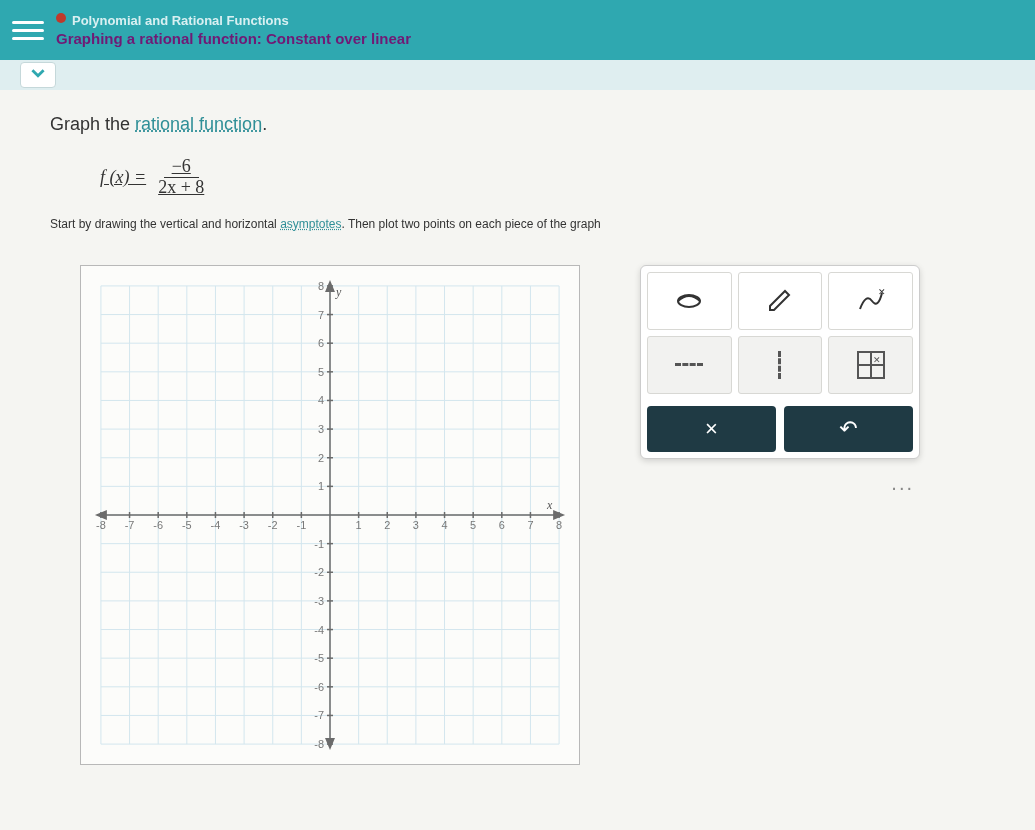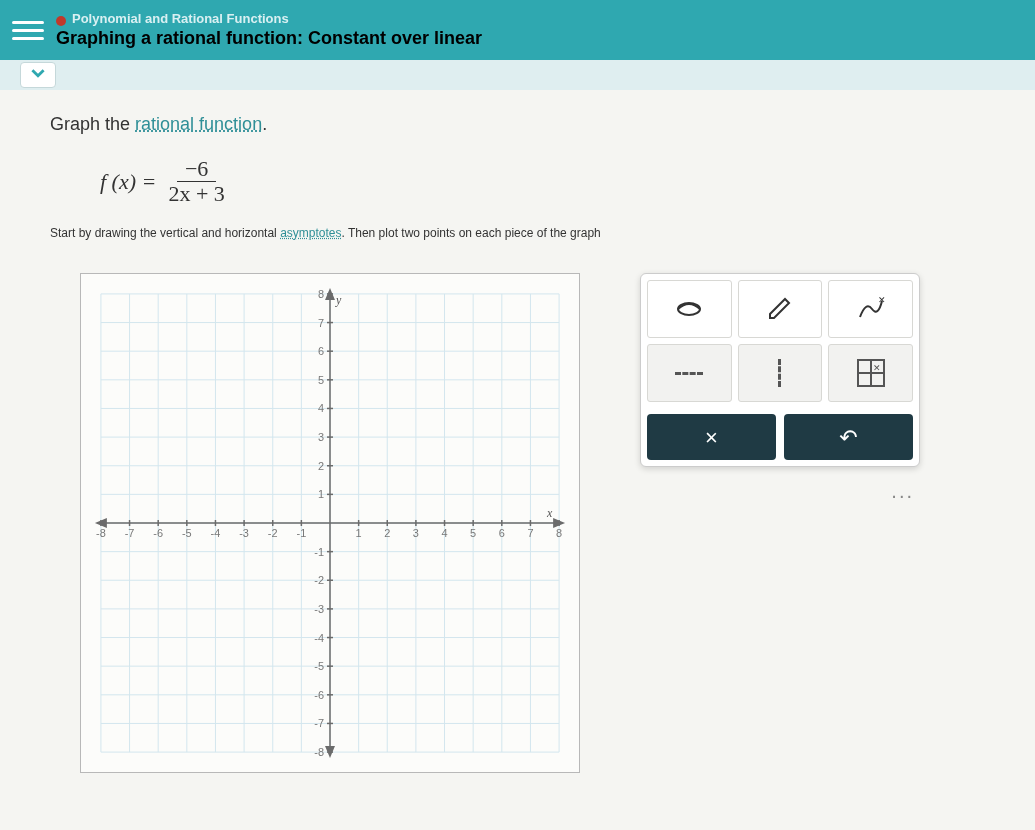--- a/index.html
+++ b/index.html
@@ -21,23 +21,23 @@
     gap: 12px;
   }
   .menu-icon {
     width: 32px; height: 32px;
     display: flex; flex-direction: column;
     justify-content: center; gap: 5px;
     cursor: pointer;
   }
   .menu-icon span { display: block; height: 3px; background: #fff; border-radius: 2px; }
   .topbar-text { display: flex; flex-direction: column; gap: 2px; }
-  .breadcrumb { display: flex; align-items: flex-end; gap: 6px; font-size: 13px; font-weight: 600; color: #d9f0f2; }
+  .breadcrumb { display: flex; align-items: flex-start; gap: 6px; font-size: 13px; font-weight: 600; color: #d9f0f2; }
   .rec-dot { width: 10px; height: 10px; border-radius: 50%; background: #c0392b; display: inline-block; }
-  .lesson-title { font-size: 18px; font-weight: 600; color: #000000; }
+  .lesson-title { font-size: 15px; font-weight: 600; color: #701a75; }
   .below-bar {
     background: #dfeef0;
     height: 30px;
     display: flex; align-items: center;
     padding-left: 20px;
   }
   .chevron-btn {
     width: 36px; height: 26px;
     background: #fff;
     border: 1px solid #c5d8da;
@@ -48,21 +48,21 @@
     cursor: pointer;
   }
   .content {
     padding: 20px 12px 0 50px;
     color: #333;
     font-size: 18px;
     line-height: 1.6;
   }
   .prompt-line { margin-bottom: 18px; }
   .glossary { color: #2f8f97; text-decoration: underline dotted; cursor: pointer; }
-  .equation-wrap { margin: 8px 0 18px 50px; font-family: 'Times New Roman', serif; font-size: 22px; display: flex; align-items: center; gap: 6px; }
+  .equation-wrap { margin: 8px 0 18px 50px; font-family: 'Times New Roman', serif; font-size: 18px; display: flex; align-items: center; gap: 6px; text-decoration: underline; }
   .fx-label { font-style: italic; }
   .fraction { display: inline-flex; flex-direction: column; align-items: center; line-height: 1.1; }
   .fraction .num { border-bottom: 1.5px solid #333; padding: 0 8px; }
   .fraction .den { padding: 0 6px; }
   .instr { margin-top: 6px; font-size: 12px; color: #333; white-space: nowrap; }
   .workspace {
     display: flex;
     gap: 60px;
     margin-top: 30px;
     align-items: flex-start;
@@ -152,21 +152,21 @@
 
 <div class="content">
   <div class="prompt-line">
     <span>Graph the </span><span class="glossary">rational function</span><span>.</span>
   </div>
 
   <div class="equation-wrap">
     <span class="fx-label">f (x) =</span>
     <span class="fraction">
       <span class="num">−6</span>
-      <span class="den">2x + 3</span>
+      <span class="den">2x + 8</span>
     </span>
   </div>
 
   <div class="instr">
     <span>Start by drawing the vertical and horizontal </span><span class="glossary">asymptotes</span><span>. Then plot two points on each piece of the graph</span>
   </div>
 
   <div class="workspace">
 
     <div class="graph-box">

